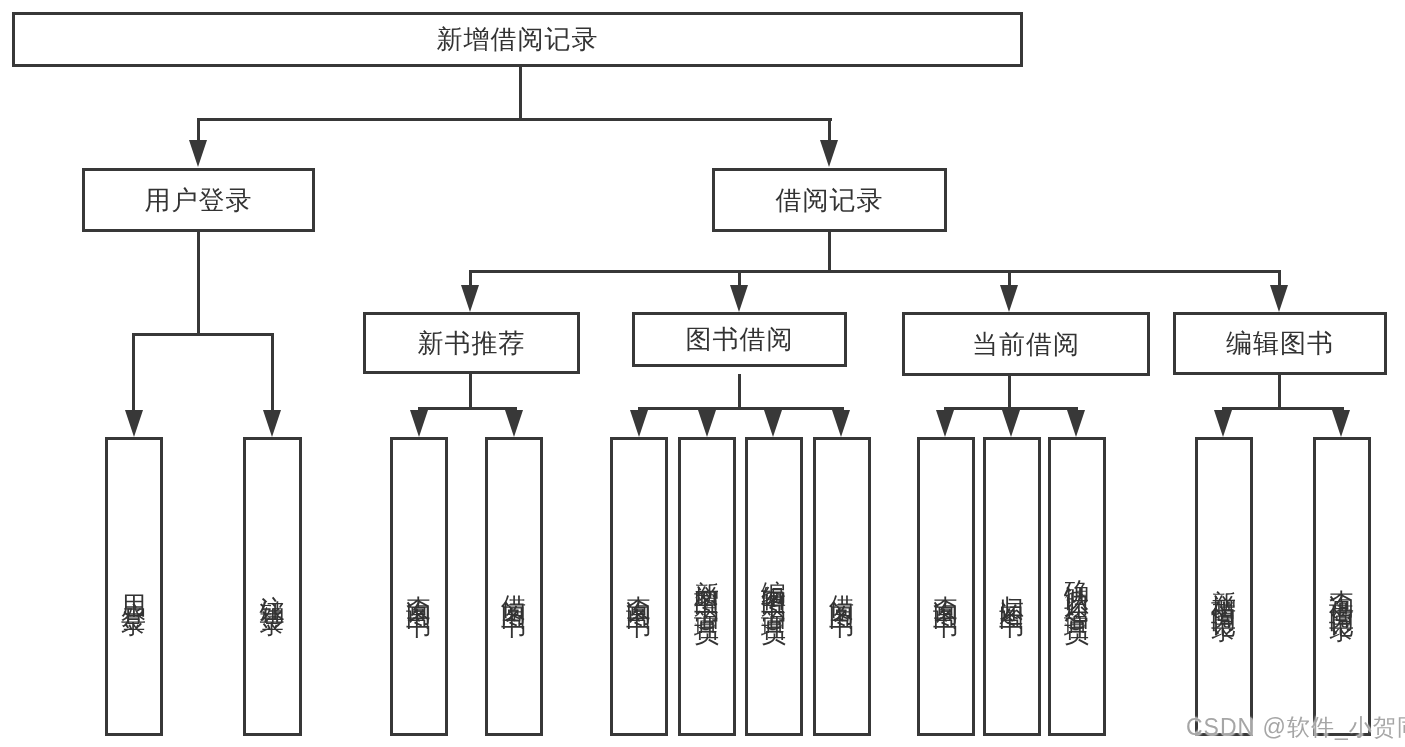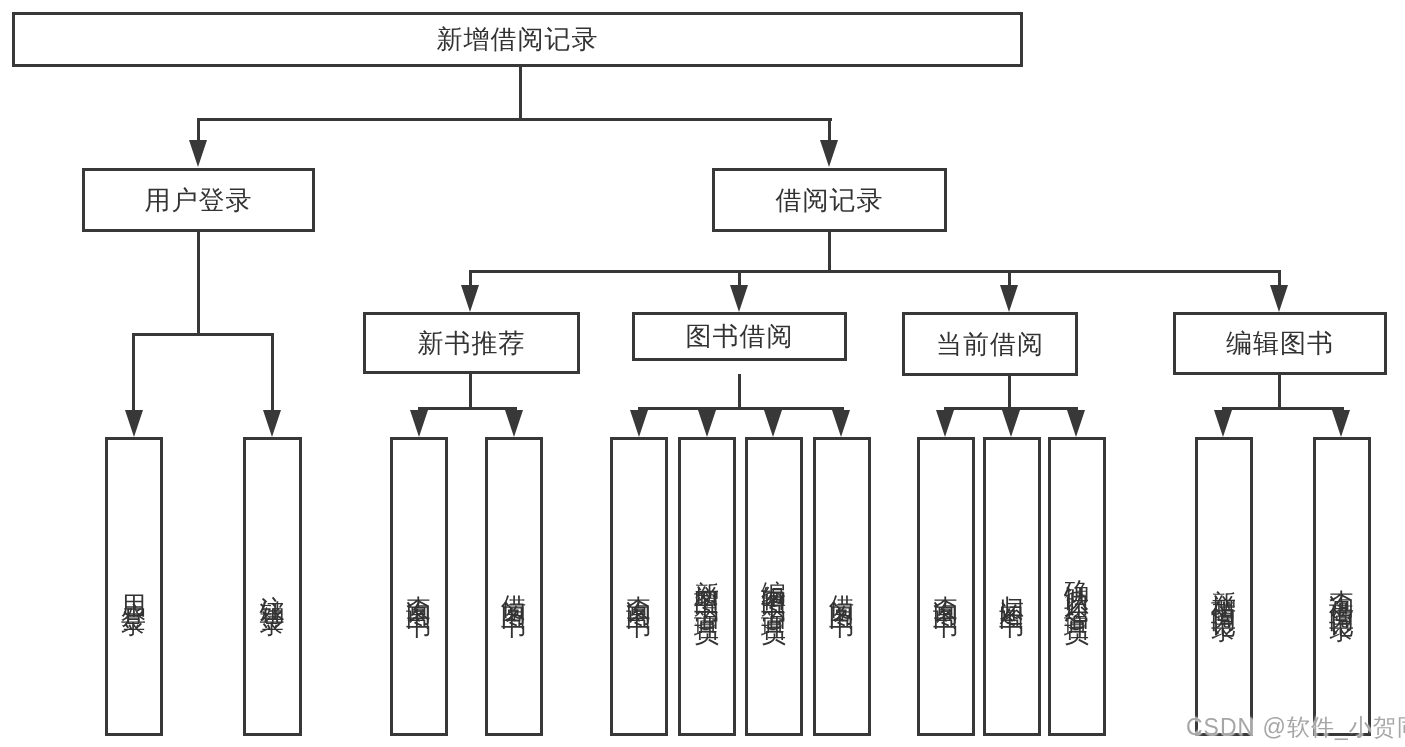--- a/index.html
+++ b/index.html
@@ -131,24 +131,24 @@
   <div class="node" style="left:82px;top:168px;width:233px;height:64px">
     <span class="hlabel">用户登录</span>
   </div>
   <div class="node" style="left:712px;top:168px;width:235px;height:64px">
     <span class="hlabel">借阅记录</span>
   </div>
 
   <div class="node" style="left:363px;top:312px;width:217px;height:62px">
     <span class="hlabel">新书推荐</span>
   </div>
-  <div class="node" style="left:632px;top:312px;width:215px;height:49px">
+  <div class="node" style="left:632px;top:312px;width:215px;height:55px">
     <span class="hlabel">图书借阅</span>
   </div>
-  <div class="node" style="left:902px;top:312px;width:176px;height:64px">
+  <div class="node" style="left:902px;top:312px;width:248px;height:64px">
     <span class="hlabel">当前借阅</span>
   </div>
   <div class="node" style="left:1173px;top:312px;width:214px;height:63px">
     <span class="hlabel">编辑图书</span>
   </div>
 
   <div class="node" style="left:105px;top:437px;width:58px;height:299px">
     <span class="vtext">用户登录</span>
   </div>
   <div class="node" style="left:243px;top:437px;width:59px;height:299px">

